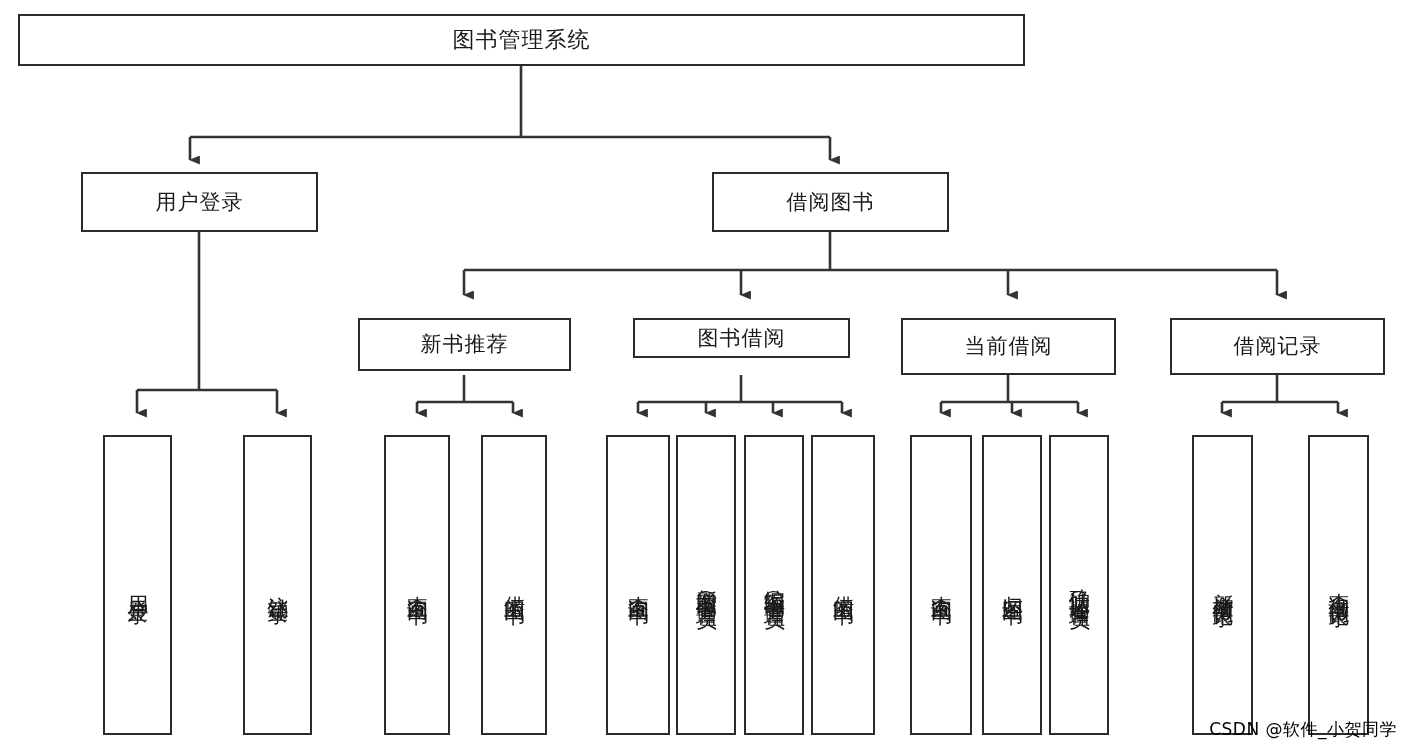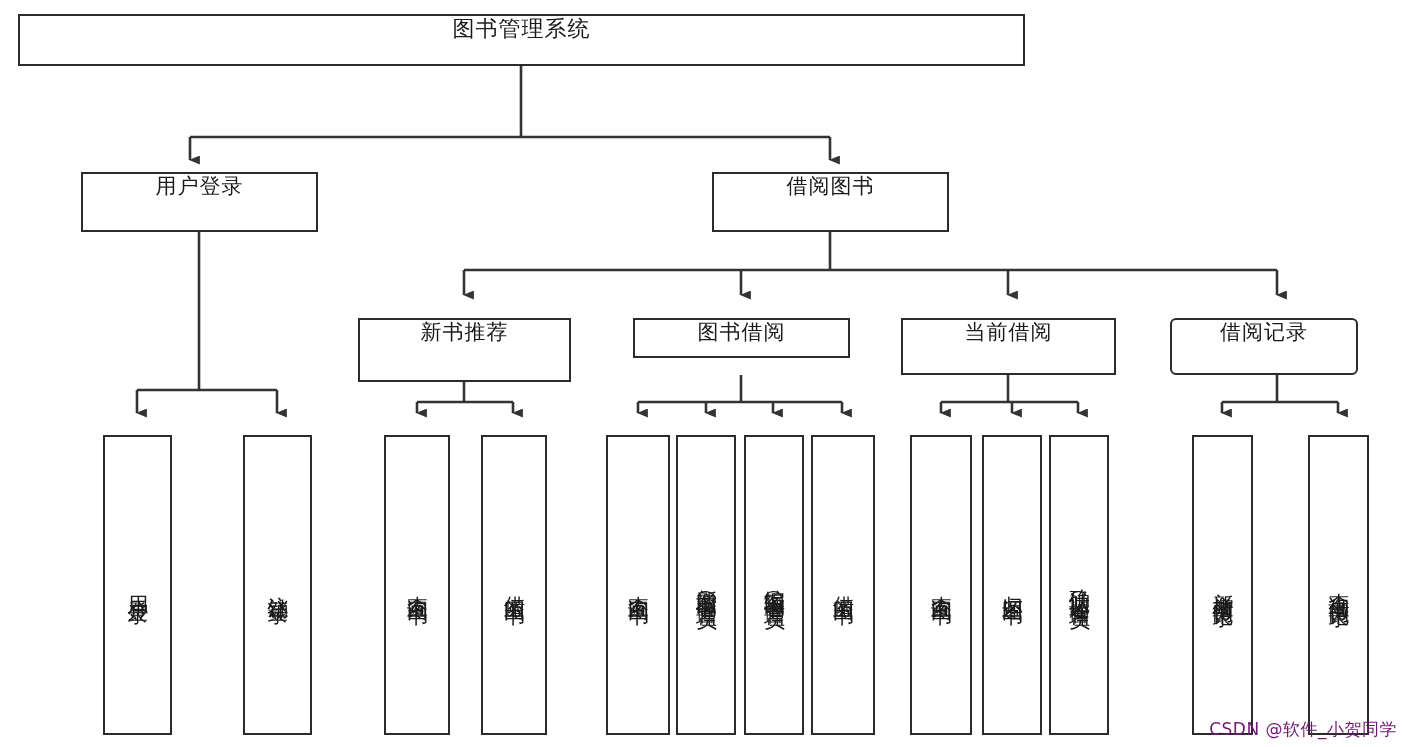--- a/index.html
+++ b/index.html
@@ -24,20 +24,21 @@
     top: 0;
     width: 1405px;
     height: 747px;
   }
   .node {
     position: absolute;
     box-sizing: border-box;
     background: #ffffff;
     border: 2px solid #2b2b2b;
     display: flex;
+    align-items: center;
     justify-content: center;
     z-index: 2;
   }
   .node-label {
     color: #1a1a1a;
     line-height: 1.18;
     text-align: center;
     white-space: pre;
   }
   .node.horizontal .node-label {
@@ -56,21 +57,21 @@
     line-height: 1;
   }
   .node.root .node-label {
     font-size: 22px;
   }
   .watermark {
     position: absolute;
     right: 8px;
     bottom: 6px;
     font-size: 17px;
-    color: #701a75;
+    color: #000000;
     letter-spacing: 0.5px;
     z-index: 5;
     white-space: pre;
   }
 </style>
 </head>
 <body>
 
 <div id="diagram-root">
 
@@ -129,33 +130,33 @@
   </div>
 
   <div class="node horizontal" style="left:81px; top:172px; width:237px; height:60px;">
     <span class="node-label">用户登录</span>
   </div>
 
   <div class="node horizontal" style="left:712px; top:172px; width:237px; height:60px;">
     <span class="node-label">借阅图书</span>
   </div>
 
-  <div class="node horizontal" style="left:358px; top:318px; width:213px; height:64px;">
+  <div class="node horizontal" style="left:358px; top:318px; width:213px; height:53px;">
     <span class="node-label">新书推荐</span>
   </div>
 
   <div class="node horizontal" style="left:633px; top:318px; width:217px; height:40px;">
     <span class="node-label">图书借阅</span>
   </div>
 
   <div class="node horizontal" style="left:901px; top:318px; width:215px; height:57px;">
     <span class="node-label">当前借阅</span>
   </div>
 
-  <div class="node horizontal" style="left:1170px; top:318px; width:188px; height:57px;border-radius:6px;">
+  <div class="node horizontal" style="left:1170px; top:318px; width:215px; height:57px;">
     <span class="node-label">借阅记录</span>
   </div>
 
   <div class="node vertical" style="left:103px; top:435px; width:69px; height:300px;">
     <span class="node-label">用户登录</span>
   </div>
 
   <div class="node vertical" style="left:243px; top:435px; width:69px; height:300px;">
     <span class="node-label">注销登录</span>
   </div>

